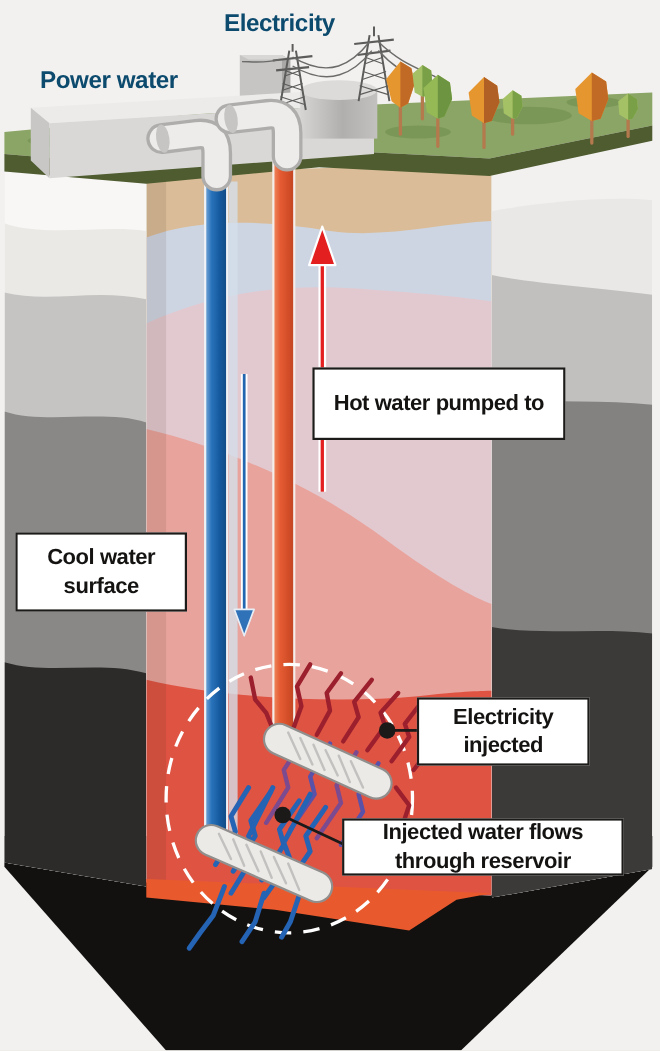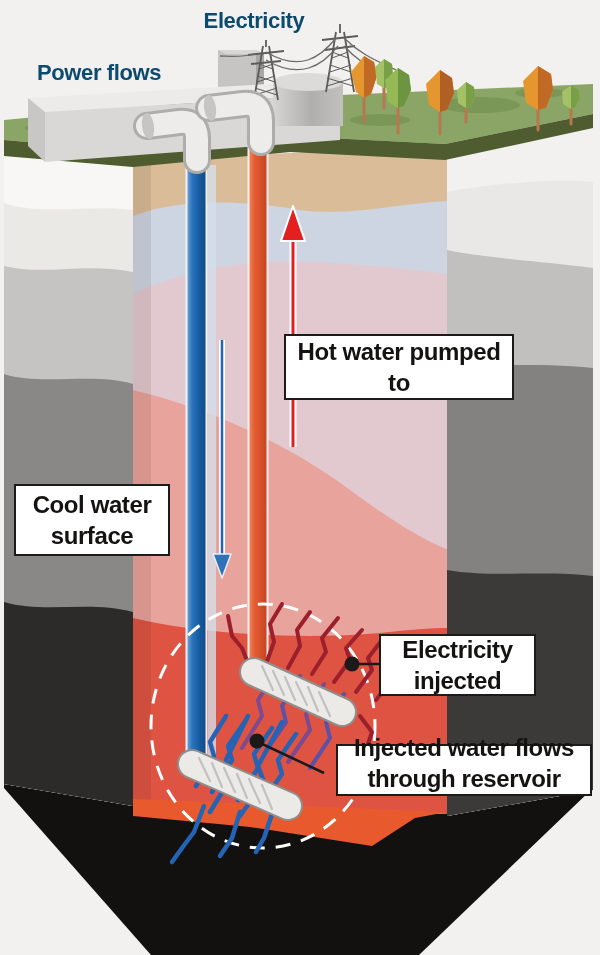--- a/index.html
+++ b/index.html
@@ -2,21 +2,21 @@
 <html><head>
 <meta charset="utf-8">
 <style>
   html,body{margin:0;padding:0;background:#e9e8e6;}
   #stage{position:relative;width:600px;height:955px;background:#f2f1ef;overflow:hidden;
          font-family:"Liberation Sans",sans-serif;}
   #stage svg{position:absolute;left:0;top:0;}
   .plainlabel{position:absolute;color:#0c4a6e;font-weight:700;font-size:22px;
               letter-spacing:-0.4px;text-align:center;white-space:nowrap;}
   .callout{position:absolute;background:#ffffff;border:2.5px solid #1c1b19;
-           color:#141312;font-weight:700;font-size:24px;line-height:1.3;
+           color:#141312;font-weight:700;font-size:20px;line-height:1.3;
            letter-spacing:-0.4px;text-align:center;display:flex;flex-direction:column;
            justify-content:center;box-sizing:border-box;}
   .callout span{display:block;}
 </style>
 </head>
 <body>
 
 <div id="stage">
 <svg width="600" height="955" viewBox="0 0 600 955">
   <defs>
@@ -237,34 +237,34 @@
   </g>
 
   <g>
     <line x1="354" y1="664" x2="380" y2="664" stroke="#1b1a18" stroke-width="2.5"></line>
     <circle cx="352" cy="664" r="7.5" fill="#1b1a18"></circle>
     <line x1="258" y1="742" x2="324" y2="773" stroke="#1b1a18" stroke-width="2.5"></line>
     <circle cx="257" cy="741" r="7.5" fill="#1b1a18"></circle>
   </g>
 </svg>
 
-<div class="plainlabel" style="left:24px;top:60px;width:150px;">Power flows</div>
+<div class="plainlabel" style="left:24px;top:60px;width:150px;">Power water</div>
 <div class="plainlabel" style="left:196px;top:8px;width:116px;">Electricity</div>
 
 <div class="callout" style="left:284px;top:334px;width:230px;height:66px;">
   <span>Hot water pumped to</span>
 </div>
 
 <div class="callout" style="left:14px;top:484px;width:156px;height:72px;">
   <span>Cool water</span>
   <span>surface</span>
 </div>
 
 <div class="callout" style="left:379px;top:634px;width:157px;height:62px;">
   <span>Electricity</span>
   <span>injected</span>
 </div>
 
-<div class="callout" style="left:336px;top:744px;width:256px;height:52px;justify-content:flex-end;">
+<div class="callout" style="left:311px;top:744px;width:256px;height:52px;">
   <span>Injected water flows</span>
   <span>through reservoir</span>
 </div>
 </div>
 
 </body></html>

